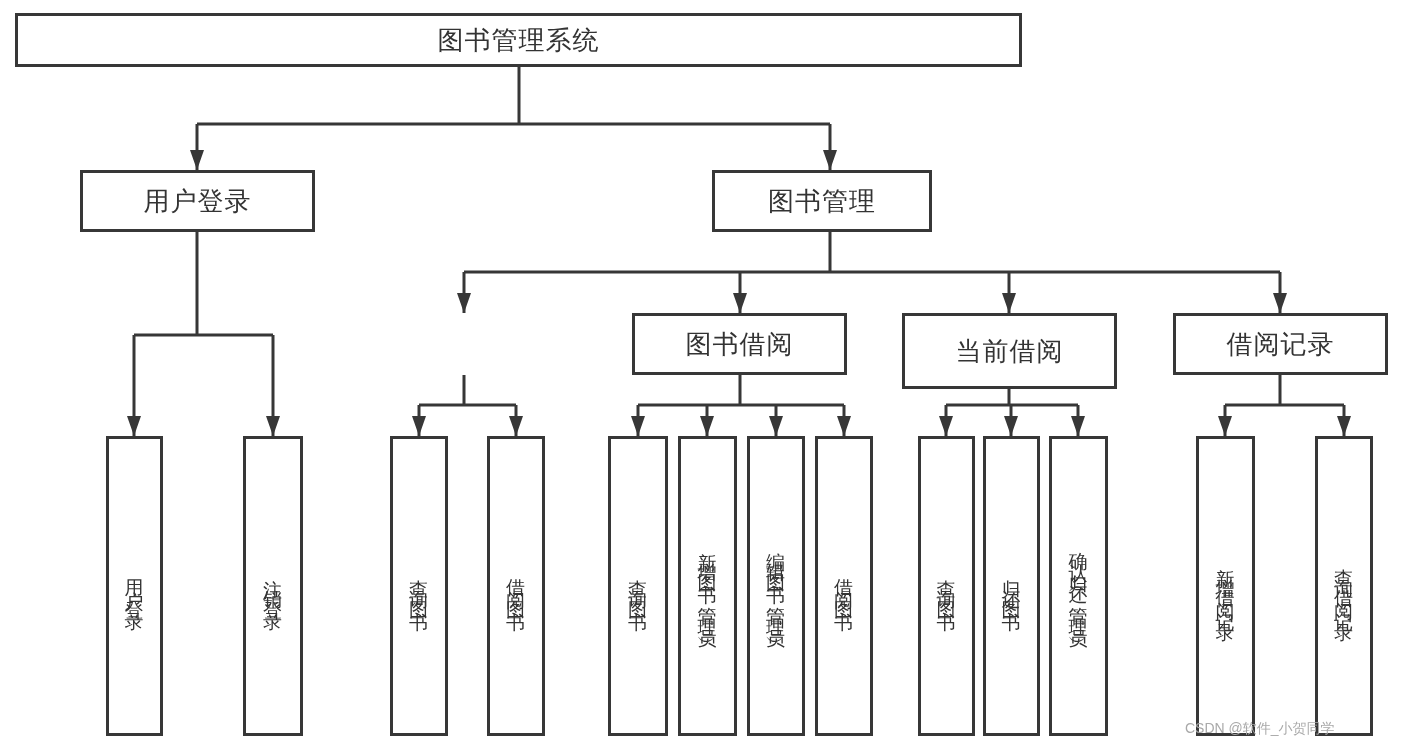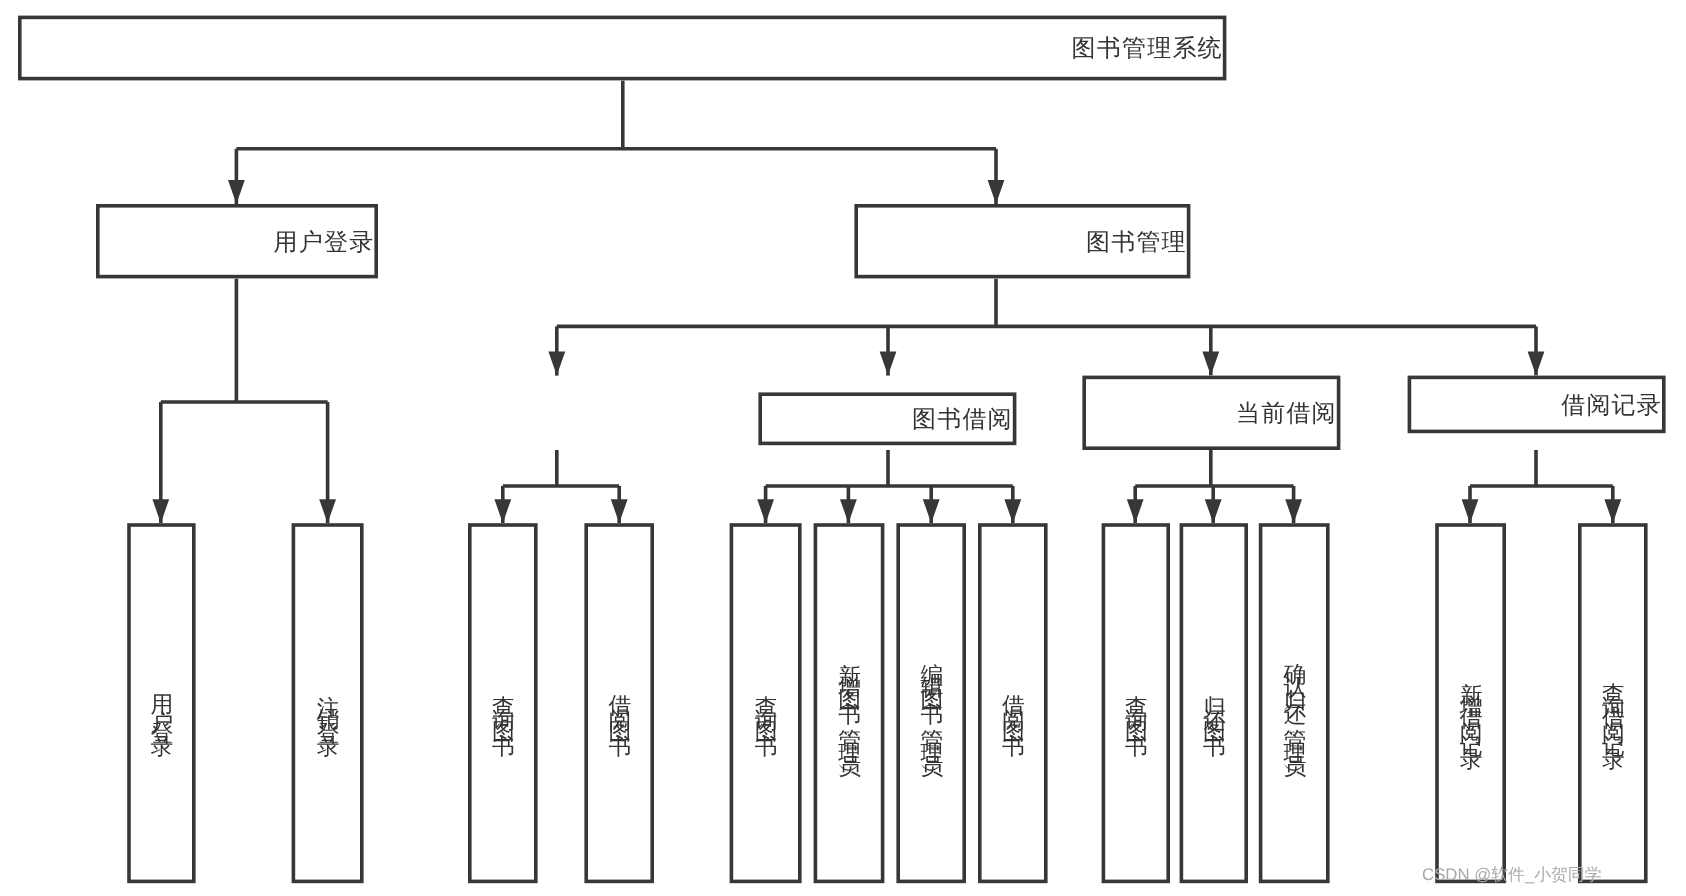--- a/index.html
+++ b/index.html
@@ -23,21 +23,21 @@
   .connectors marker path{fill:var(--line);stroke:none;}
   .box{
     position:absolute;
     box-sizing:border-box;
     background:var(--box-background);
     border:3px solid var(--line);
     color:var(--text);
     display:flex;align-items:center;justify-content:center;
     z-index:2;
   }
-  .hbox{font-size:20px;letter-spacing:1px;white-space:nowrap;justify-content:flex-end;}
+  .hbox{font-size:26px;letter-spacing:1px;white-space:nowrap;}
   .leaf{top:436px;height:300px;}
   .vtext{
     writing-mode:vertical-rl;
     text-orientation:upright;
     font-size:19px;
     line-height:1;
     letter-spacing:11px;
     white-space:nowrap;
   }
   .watermark{
@@ -89,31 +89,31 @@
     <line class="arrow" x1="1344" y1="405" x2="1344" y2="436" marker-end="url(#arrowhead)"></line>
   </svg>
 
   <div class="box hbox" style="left:15px;top:13px;width:1007px;height:54px;">
     <span>图书管理系统</span>
   </div>
 
   <div class="box hbox" style="left:80px;top:170px;width:235px;height:62px;">
     <span>用户登录</span>
   </div>
-  <div class="box hbox" style="left:712px;top:170px;width:280px;height:62px;">
+  <div class="box hbox" style="left:712px;top:170px;width:220px;height:62px;">
     <span>图书管理</span>
   </div>
 
-  <div class="box hbox" style="left:632px;top:313px;width:215px;height:44px;margin-top:14px;">
+  <div class="box hbox" style="left:632px;top:313px;width:215px;height:62px;">
     <span>图书借阅</span>
   </div>
-  <div class="box hbox" style="left:902px;top:313px;width:215px;height:62px;">
+  <div class="box hbox" style="left:902px;top:313px;width:215px;height:76px;">
     <span>当前借阅</span>
   </div>
-  <div class="box hbox" style="left:1173px;top:313px;width:215px;height:48px;">
+  <div class="box hbox" style="left:1173px;top:313px;width:215px;height:62px;">
     <span>借阅记录</span>
   </div>
 
   <div class="box leaf" style="left:106px;width:57px;">
     <span class="vtext">用户登录</span>
   </div>
   <div class="box leaf" style="left:243px;width:60px;">
     <span class="vtext">注销登录</span>
   </div>
 

